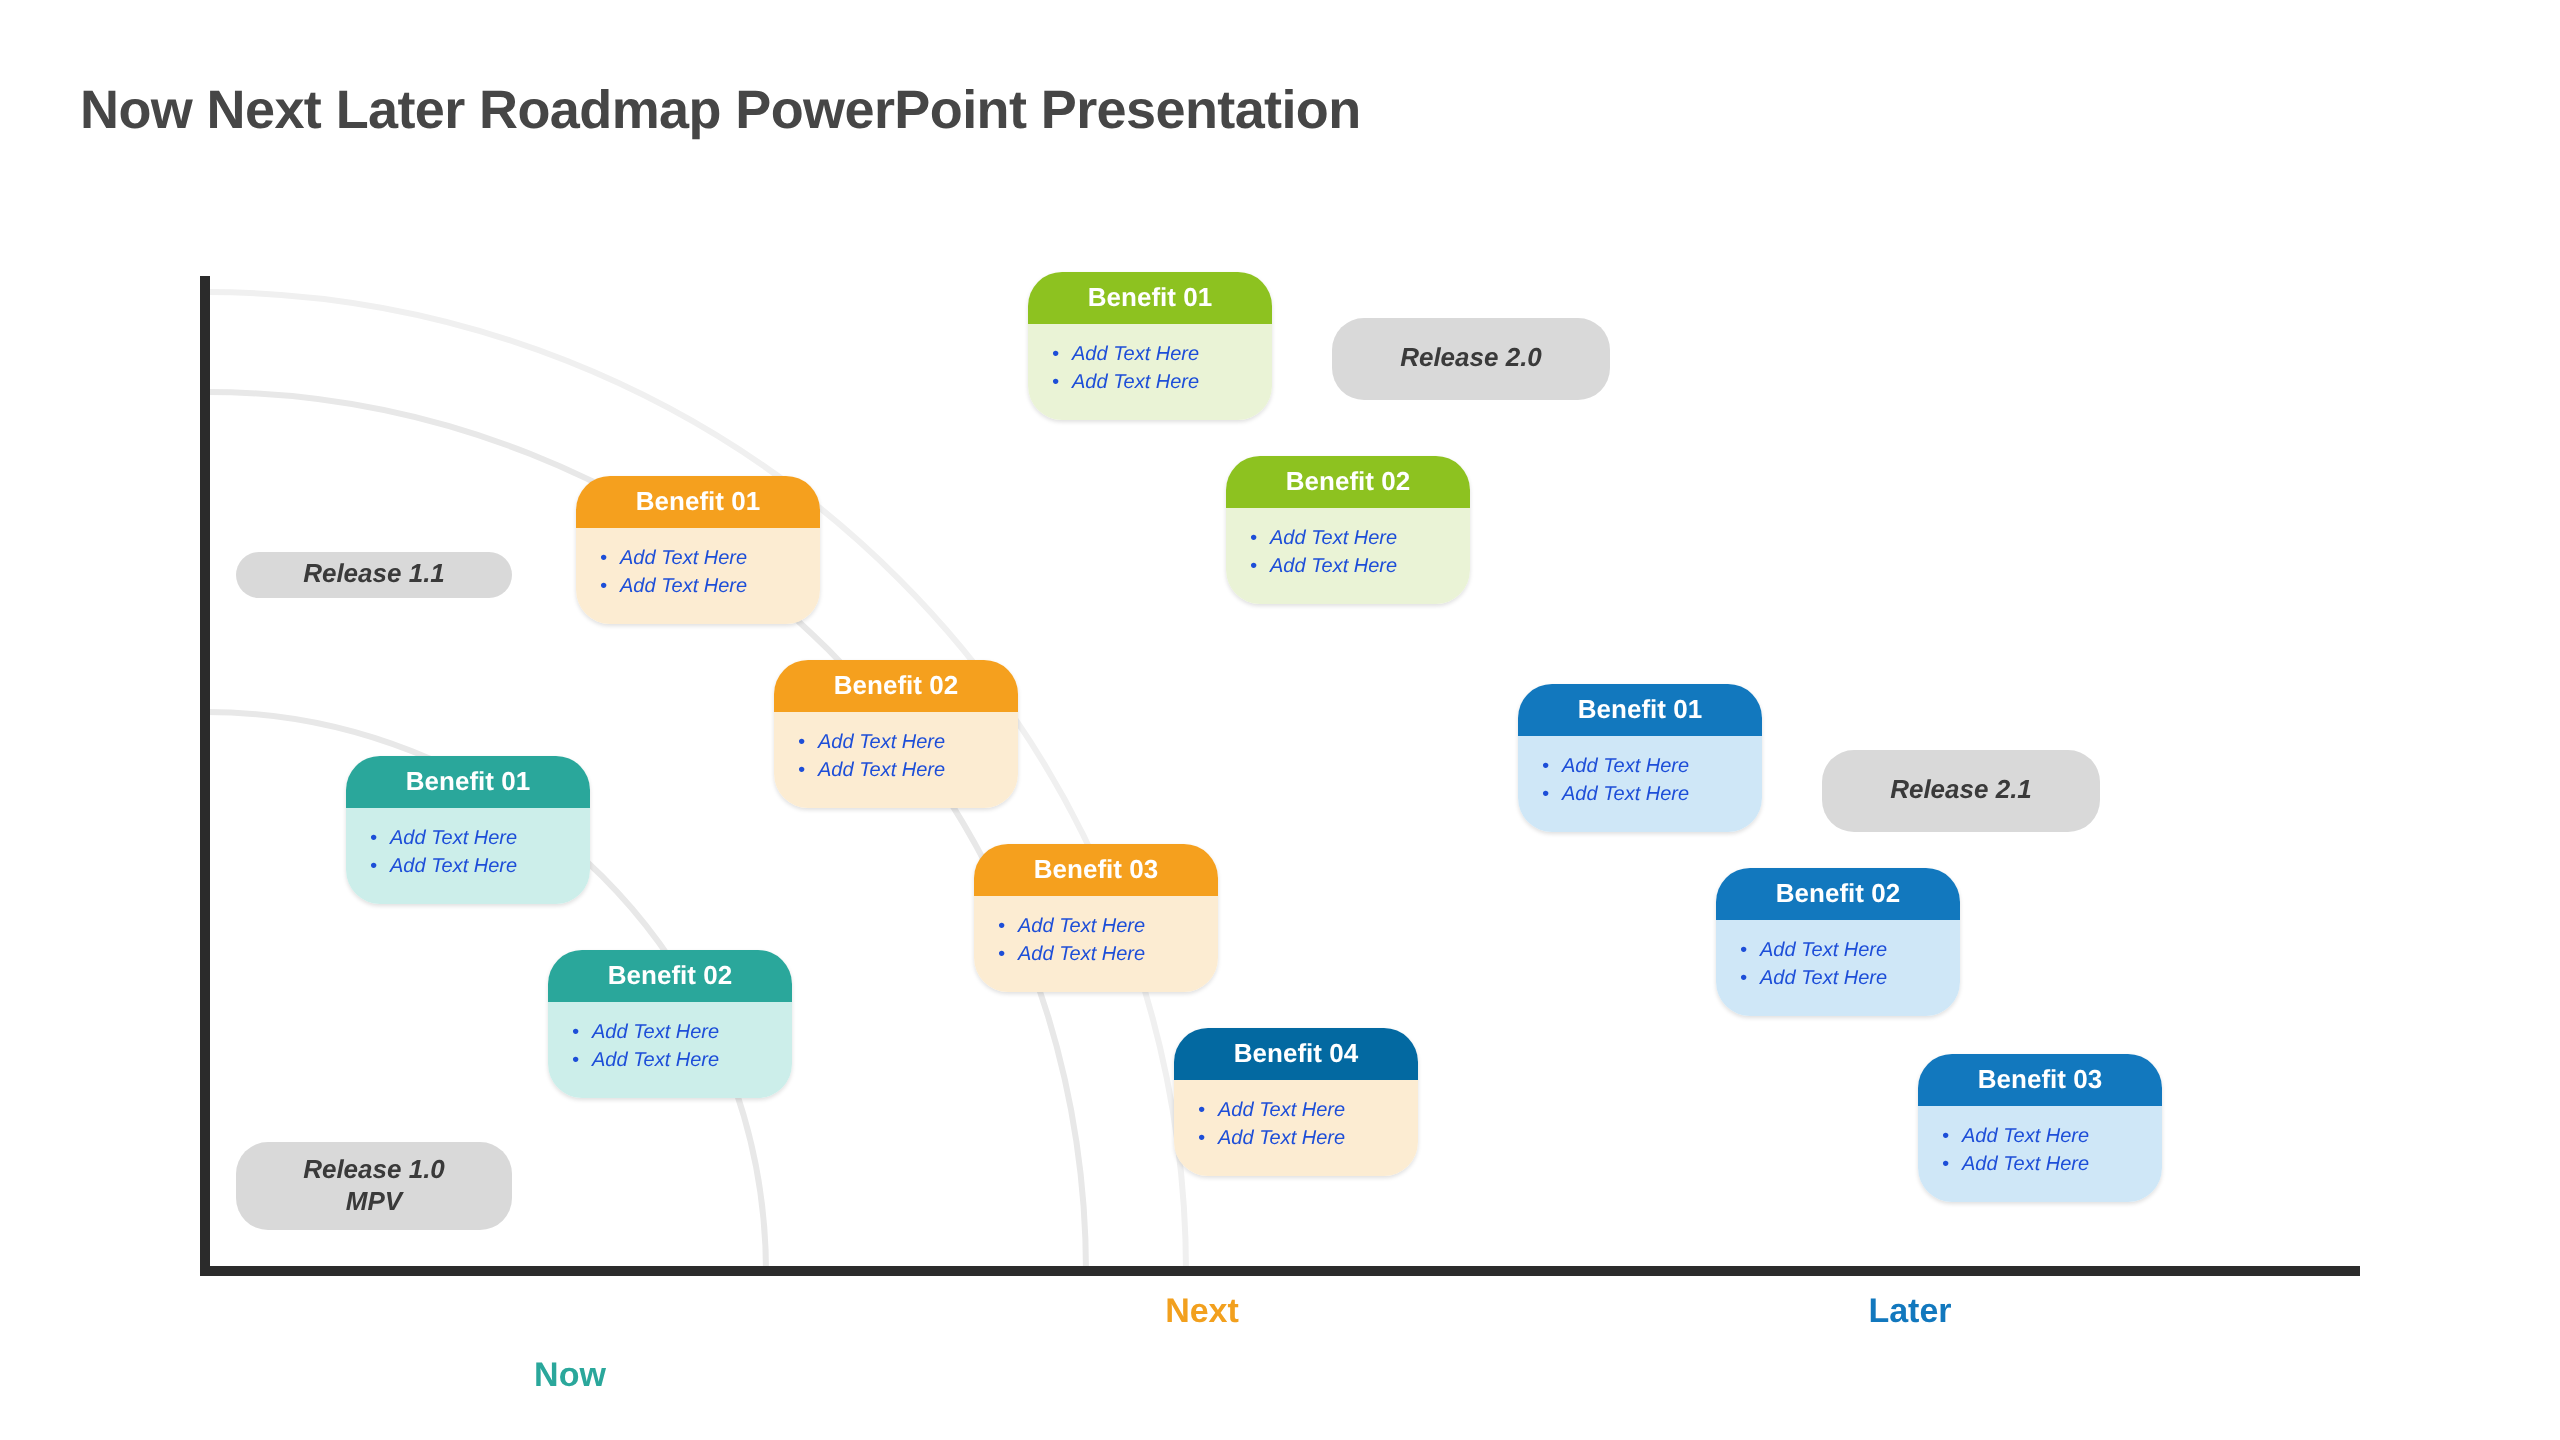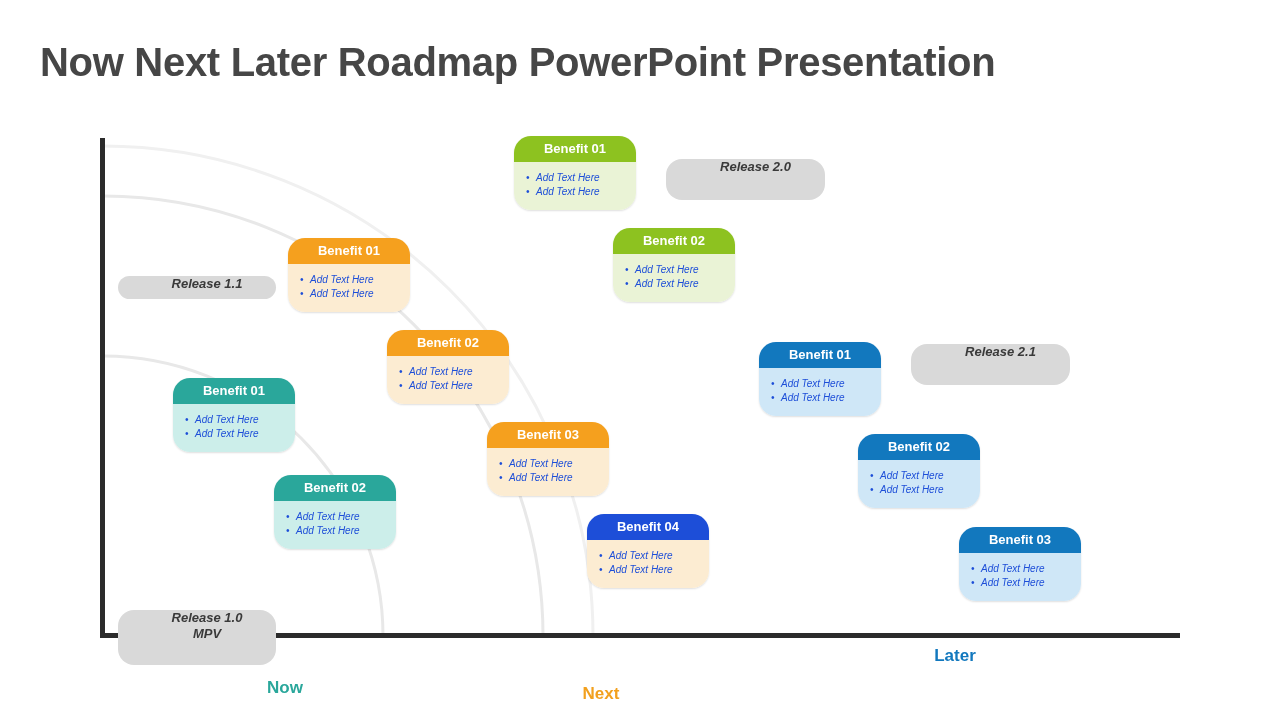--- a/index.html
+++ b/index.html
@@ -13,21 +13,21 @@
     position: relative;
     overflow: hidden;
     font-family: "Liberation Sans", sans-serif;
   }
 
   
   .slide-title {
     position: absolute;
     left: 40px;
     top: 40px;
-    font-size: 40px;
+    font-size: 27px;
     font-weight: bold;
     color: #464646;
     letter-spacing: -0.3px;
     white-space: nowrap;
   }
 
   
   .axis-v {
     position: absolute;
     left: 100px;
@@ -68,23 +68,23 @@
     position: absolute;
     background: #d9d9d9;
     border-radius: 16px;
     color: #3a3a3a;
     font-size: 13px;
     font-style: italic;
     font-weight: bold;
     display: flex;
     flex-direction: column;
     align-items: center;
+    justify-content: center;
     line-height: 1.25;
     text-align: center;
-    padding-left: 20px;
   }
 
   
   .card {
     position: absolute;
     width: 122px;
     border-radius: 17px;
     overflow: hidden;
     box-shadow: 0 1px 2px rgba(0,0,0,0.13);
   }
@@ -120,35 +120,35 @@
   <path d="M 103 196 A 440 440 0 0 1 543 636" fill="none" stroke="#e8e8e8" stroke-width="3"></path>
   <path d="M 103 356 A 280 280 0 0 1 383 636" fill="none" stroke="#e8e8e8" stroke-width="3"></path>
   <path d="M 103 146 A 490 490 0 0 1 593 636" fill="none" stroke="#f0f0f0" stroke-width="3"></path>
 </svg>
 
 <div class="axis-v"></div>
 <div class="axis-h"></div>
 
 <div id="axis-labels">
     <div class="axis-label" style="left: 285px; top: 646px; color: rgb(42, 167, 155); margin-top: 32px;">Now</div>
-    <div class="axis-label" style="left: 601px; top: 684px; color: rgb(242, 160, 30);">Next</div>
+    <div class="axis-label" style="left: 601px; top: 646px; color: rgb(242, 160, 30);">Next</div>
     <div class="axis-label" style="left: 955px; top: 646px; color: rgb(18, 120, 190);">Later</div>
   </div>
 <div id="releases">
     <div class="release-pill" style="left: 118px; top: 276px; width: 138px; height: 23px;">
       <span>Release 1.1</span>
     </div>
-    <div class="release-pill" style="left: 118px; top: 571px; width: 138px; height: 55px; margin-top: 39px;">
+    <div class="release-pill" style="left: 118px; top: 571px; width: 138px; height: 44px;">
       <span>Release 1.0</span>
       <span>MPV</span>
     </div>
     <div class="release-pill" style="left: 666px; top: 159px; width: 139px; height: 41px;">
       <span>Release 2.0</span>
     </div>
-    <div class="release-pill" style="left: 911px; top: 344px; width: 139px; height: 41px;">
+    <div class="release-pill" style="left: 911px; top: 375px; width: 139px; height: 41px;">
       <span>Release 2.1</span>
     </div>
   </div>
 <div id="cards">
     <div class="card" style="left: 173px; top: 378px;">
       <div class="card-header" style="background: rgb(42, 167, 155);">Benefit 01</div>
       <div class="card-body" style="background: rgb(204, 238, 234);">
         <div class="bullet-row"><span class="dot">•</span><span>Add Text Here</span></div>
         <div class="bullet-row"><span class="dot">•</span><span>Add Text Here</span></div>
       </div>
@@ -175,21 +175,21 @@
       </div>
     </div>
     <div class="card" style="left: 487px; top: 422px;">
       <div class="card-header" style="background: rgb(245, 160, 30);">Benefit 03</div>
       <div class="card-body" style="background: rgb(252, 236, 210);">
         <div class="bullet-row"><span class="dot">•</span><span>Add Text Here</span></div>
         <div class="bullet-row"><span class="dot">•</span><span>Add Text Here</span></div>
       </div>
     </div>
     <div class="card" style="left: 587px; top: 514px;">
-      <div class="card-header" style="background: #1d4ed8;">Benefit 04</div>
+      <div class="card-header" style="background: #0369a1;">Benefit 04</div>
       <div class="card-body" style="background: rgb(252, 236, 210);">
         <div class="bullet-row"><span class="dot">•</span><span>Add Text Here</span></div>
         <div class="bullet-row"><span class="dot">•</span><span>Add Text Here</span></div>
       </div>
     </div>
     <div class="card" style="left: 514px; top: 136px;">
       <div class="card-header" style="background: rgb(141, 194, 32);">Benefit 01</div>
       <div class="card-body" style="background: rgb(234, 243, 214);">
         <div class="bullet-row"><span class="dot">•</span><span>Add Text Here</span></div>
         <div class="bullet-row"><span class="dot">•</span><span>Add Text Here</span></div>

